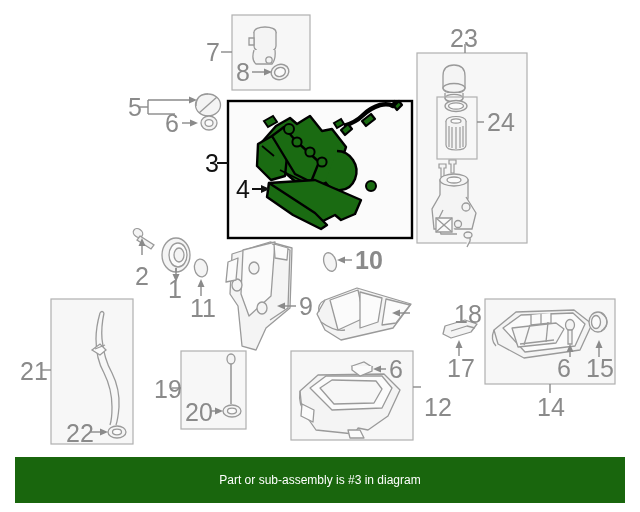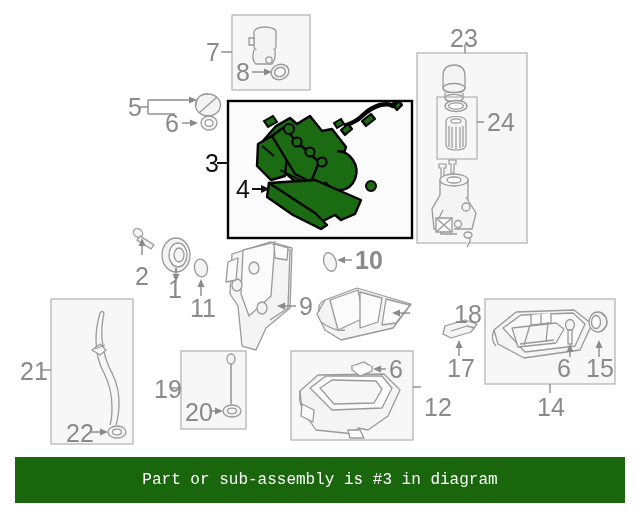--- a/index.html
+++ b/index.html
@@ -43,22 +43,22 @@
     width: 610px;
     height: 46px;
     background: #19660d;
     display: flex;
     flex-direction: column;
     align-items: center;
     justify-content: center;
   }
   #notice-banner .line {
     color: #ffffff;
-    font-family: Liberation Mono, monospace;
-    font-size: 16px;
+    font-family: Liberation Sans, sans-serif;
+    font-size: 12px;
     line-height: 20px;
     text-align: center;
     white-space: nowrap;
   }
 </style>
 </head>
 <body>
 
 <div id="stage">
 

